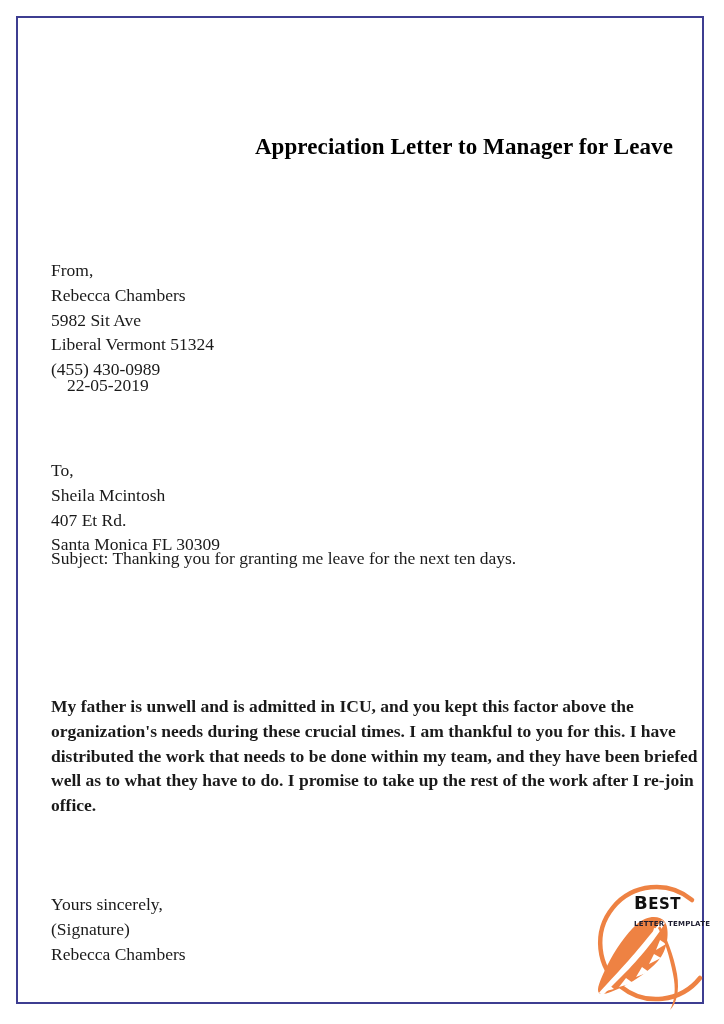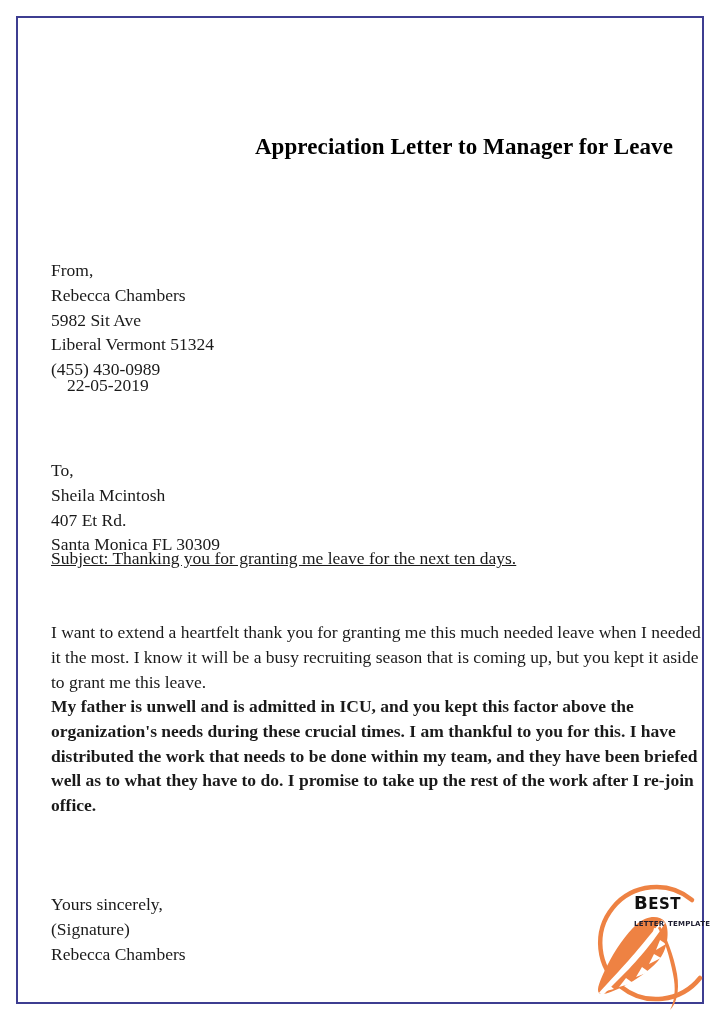--- a/index.html
+++ b/index.html
@@ -54,21 +54,21 @@
     left: 0;
     font-size: 17.5px;
     line-height: 24.8px;
     color: #1a1a1a;
     white-space: pre-line;
   }
 
   #sender-block   { top: 220px; width: 420px; margin-top: 20px; }
   #date-line      { top: 355px; width: 420px; margin-left: 16px; }
   #recipient-block{ top: 404px; width: 420px; margin-top: 36px; }
-  #subject-line   { top: 528px; width: 640px; text-decoration: underline; }
+  #subject-line   { top: 528px; width: 640px; }
   #salutation-line{ top: 578px; width: 640px; }
   #para-one       { top: 602px; width: 655px; }
   #para-two       { top: 676px; width: 655px; font-weight: bold; }
   #closing-thanks { top: 825px; width: 420px; }
   #signature-block{ top: 874px; width: 420px; }
 
   
   #logo {
     position: absolute;
     left: 556px;
@@ -125,21 +125,20 @@
     <div id="date-line" class="letter-block">22-05-2019</div>
 
     <div id="recipient-block" class="letter-block">To,
 Sheila Mcintosh
 407 Et Rd.
 Santa Monica FL 30309</div>
 
     <div id="subject-line" class="letter-block">Subject: Thanking you for granting me leave for the next ten days.</div>
 
 
-    <div id="para-one" class="letter-block">I want to extend a heartfelt thank you for granting me this much needed leave when I needed it the most. I know it will be a busy recruiting season that is coming up, but you kept it aside to grant me this leave.</div>
 
     <div id="para-two" class="letter-block">My father is unwell and is admitted in ICU, and you kept this factor above the organization's needs during these crucial times. I am thankful to you for this. I have distributed the work that needs to be done within my team, and they have been briefed well as to what they have to do. I promise to take up the rest of the work after I re-join office.</div>
 
 
     <div id="signature-block" class="letter-block">Yours sincerely,
 (Signature)
 Rebecca Chambers</div>
 
   </div>
 

